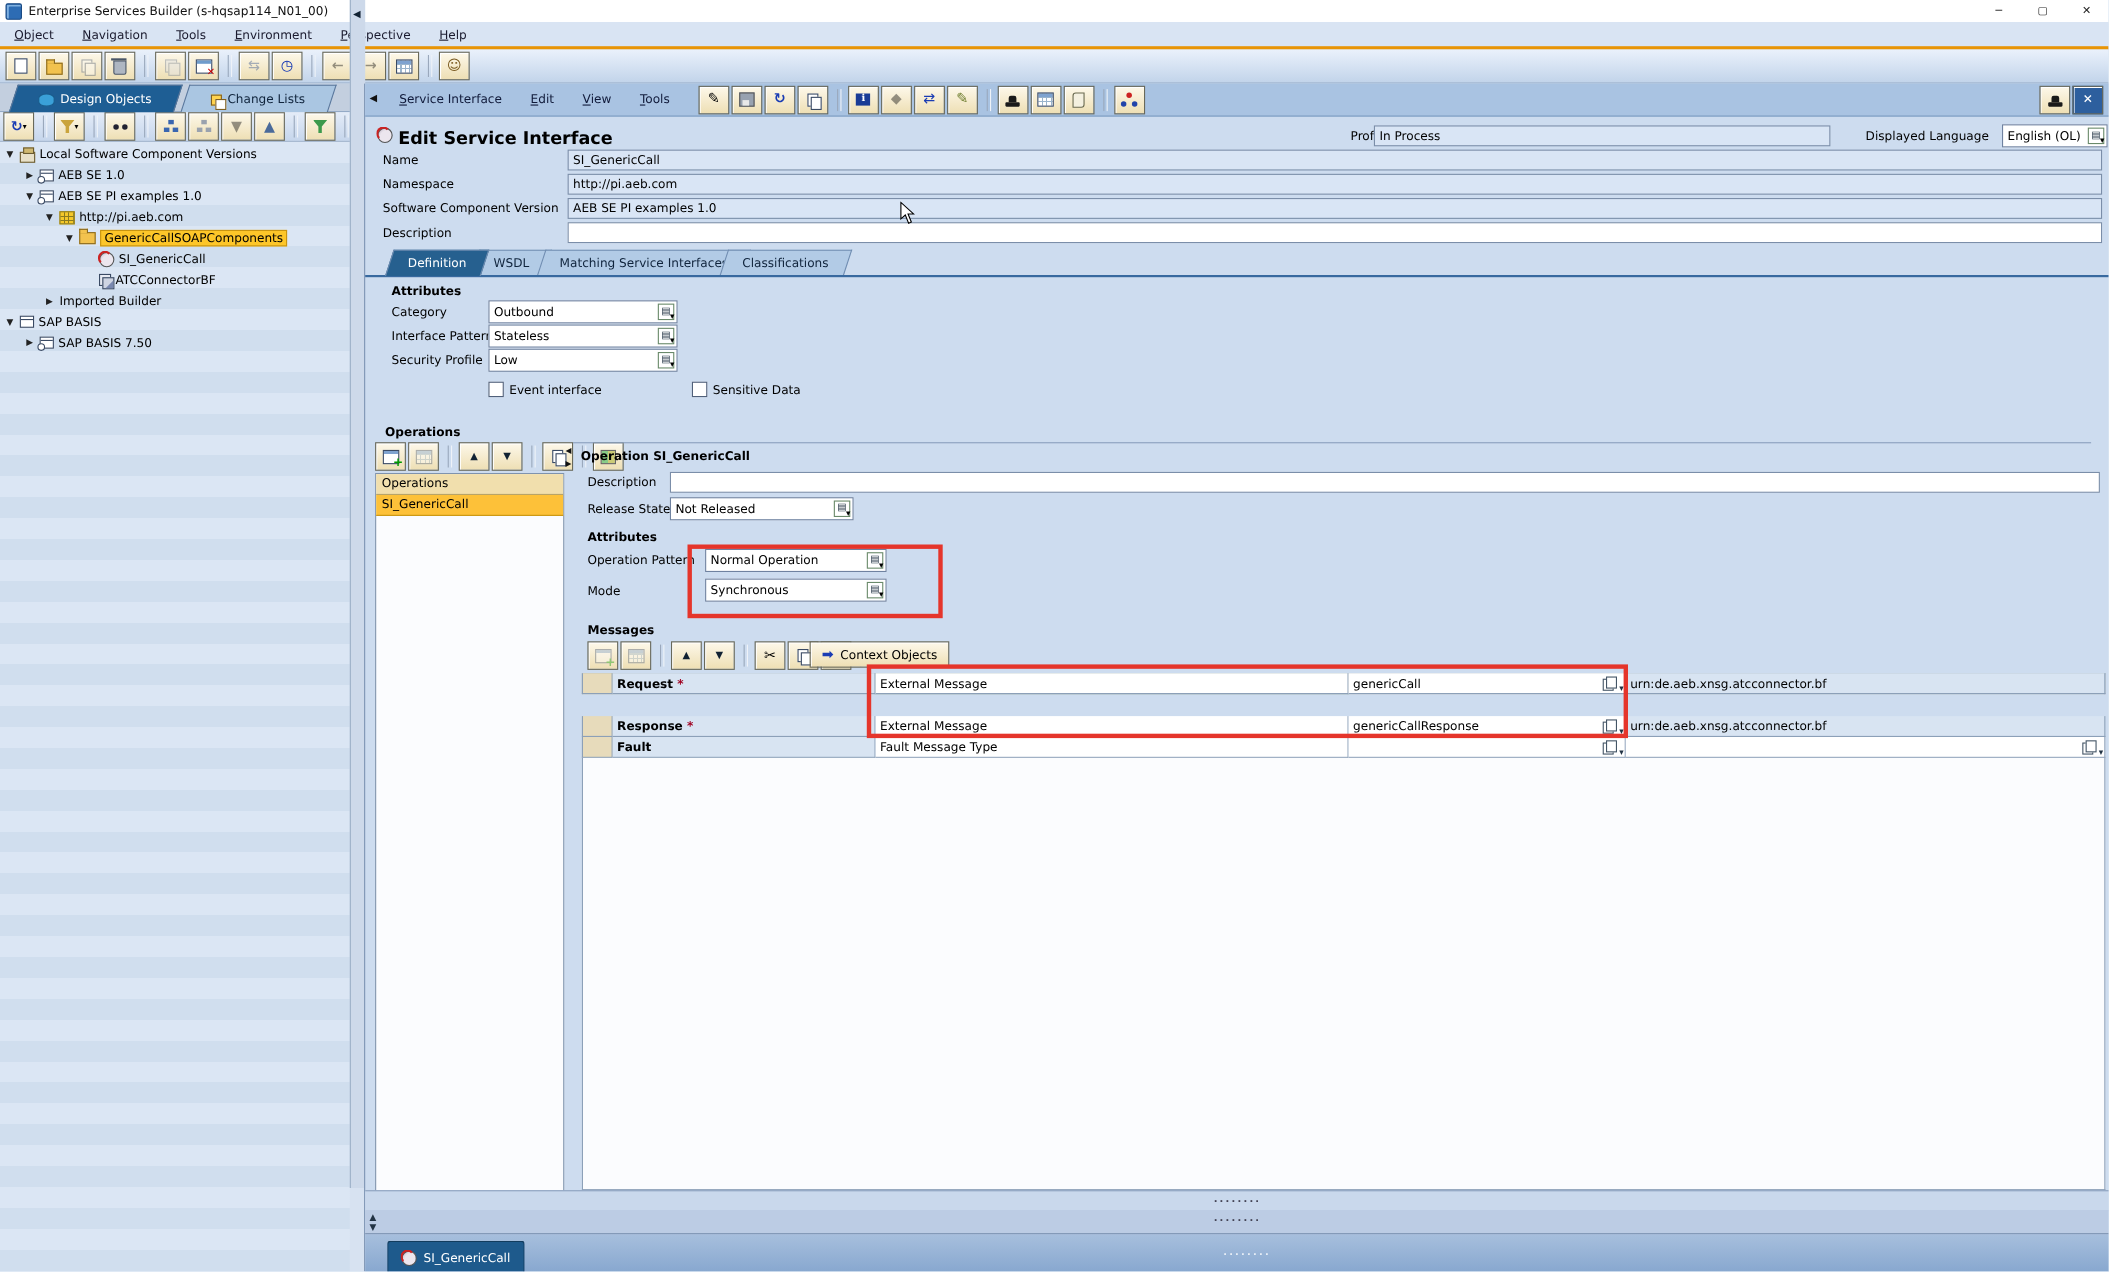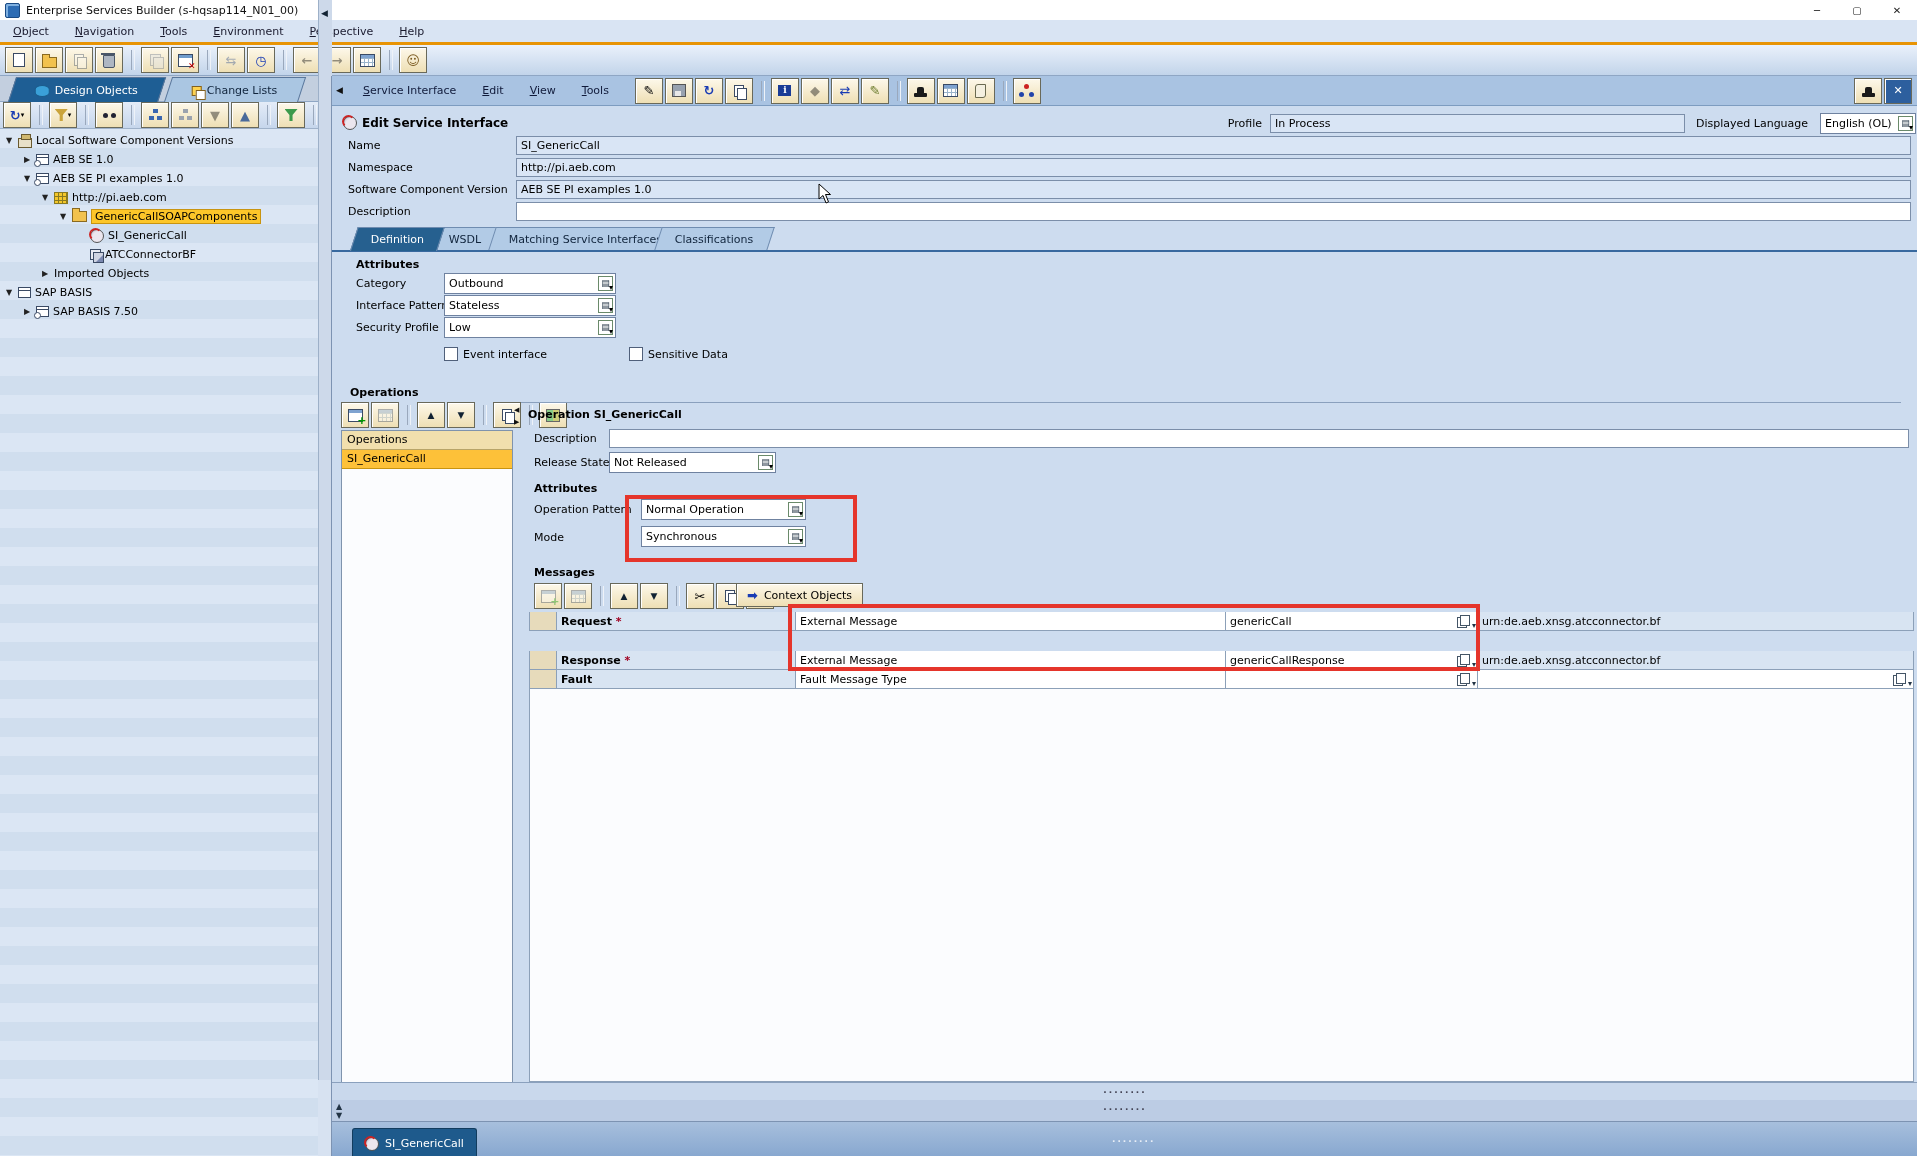--- a/index.html
+++ b/index.html
@@ -271,21 +271,21 @@
       <div class="trow" style="left:90px;top:97px;">
         <span class="ic ic-si"></span>
         <span>SI_GenericCall</span>
       </div>
       <div class="trow" style="left:90px;top:116px;">
         <span class="ic ic-ext"></span>
         <span>ATCConnectorBF</span>
       </div>
       <div class="trow" style="left:40px;top:135px;">
         <span class="texp">▶</span>
-        <span>Imported Objects</span>
+        <span>Imported Builder</span>
       </div>
       <div class="trow" style="left:4px;top:154px;">
         <span class="texp">▼</span>
         <span class="ic ic-box"></span>
         <span>SAP BASIS</span>
       </div>
       <div class="trow" style="left:22px;top:173px;">
         <span class="texp">▶</span>
         <span class="ic ic-box clock"></span>
         <span>SAP BASIS 7.50</span>
@@ -348,23 +348,23 @@
       <span class="btn">
           <span class="ic ic-hat"></span>
         </span>
       <span class="btn" style="background:#2d5f9e;color:#fff;font-weight:bold;margin-right:6px">
           <span>✕</span>
         </span>
     </div>
 
     
     <span class="abs ic ic-si" style="left:11px;top:40px"></span>
-    <span class="abs boldh" style="left:30px;top:40px;font-size:12px">Edit Service Interface</span>
+    <span class="abs boldh" style="left:30px;top:40px;font-size:16px">Edit Service Interface</span>
     <span class="abs" style="left:850px;top:41px;width:80px;text-align:right">Profile</span>
-    <div class="abs fld" style="left:938px;top:38px;width:405px">In Process</div>
+    <div class="abs fld" style="left:917px;top:38px;width:405px">In Process</div>
     <span class="abs" style="left:1364px;top:41px">Displayed Language</span>
     <div class="abs ddbox" style="left:1488px;top:37px;width:72px;background:#fff">
       <span>English (OL)</span>
       <span class="ddi">▤</span>
     </div>
 
     
     <span class="abs fldlabel" style="top:63px">Name</span>
     <div class="abs fld" style="left:184px;top:60px;width:1385px">SI_GenericCall</div>
     <span class="abs fldlabel" style="top:85px">Namespace</span>

